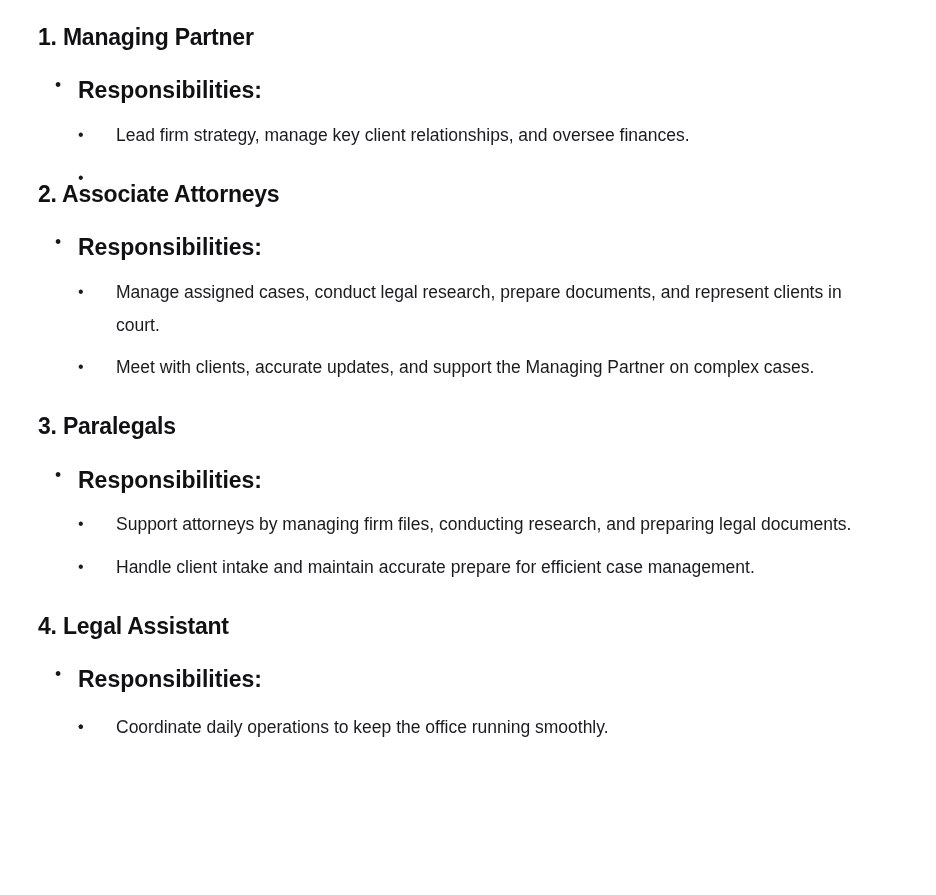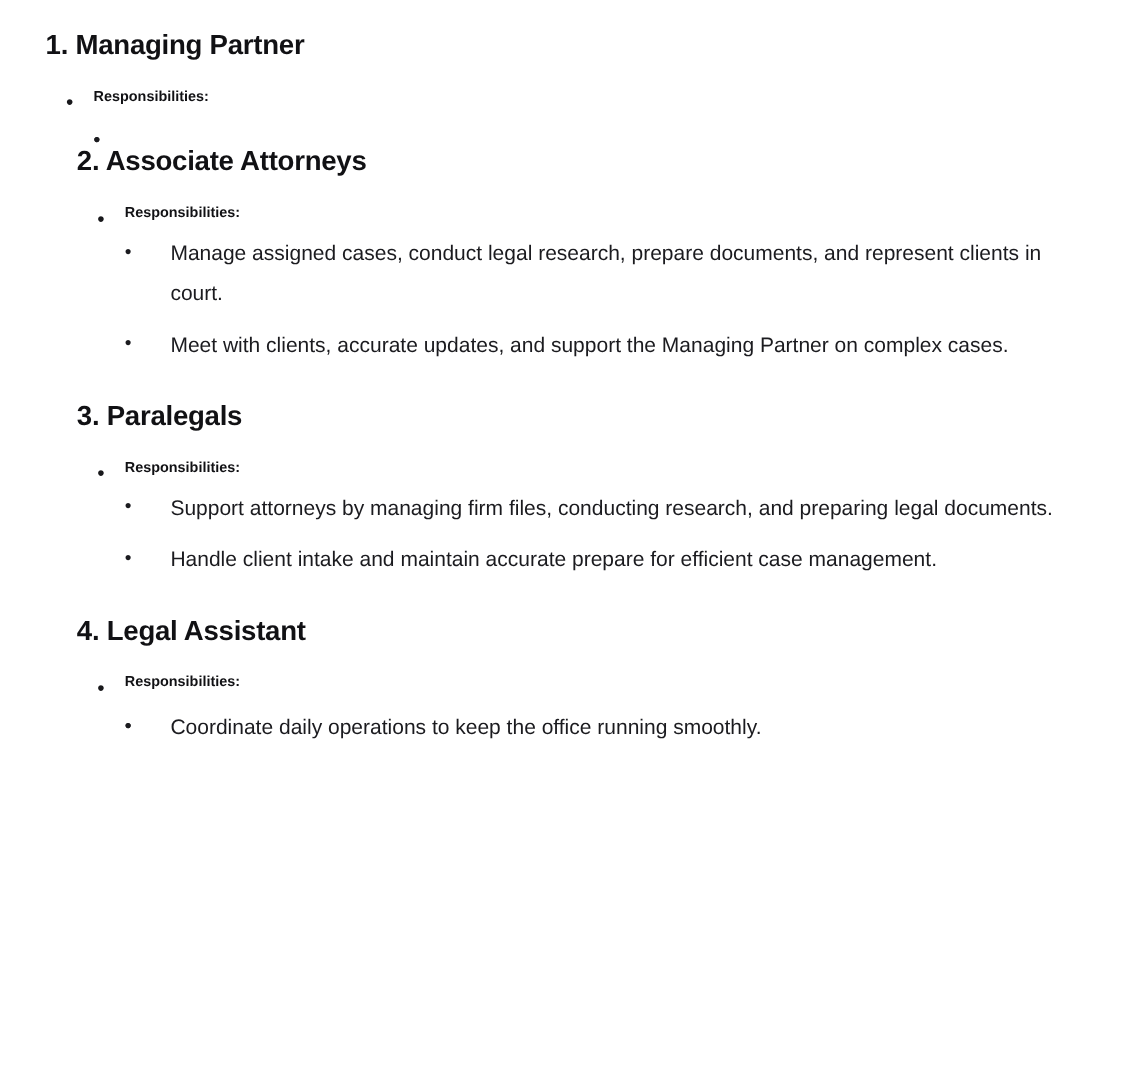--- a/index.html
+++ b/index.html
@@ -23,21 +23,20 @@
     width: 936px;
     padding: 22px 20px 0 38px;
   }
 
   
   .section {
     margin: 0;
   }
   .section + .section {
     margin-top: 27px;
-    margin-left: 26px;
   }
 
   
   .section-heading {
     font-size: 23px;
     font-weight: 700;
     line-height: 1.32;
     letter-spacing: -0.22px;
     color: #111114;
     margin: 0 0 17px 0;
@@ -58,21 +57,21 @@
   .resp-item > .bullet {
     position: absolute;
     left: 17px;
     top: 0;
     font-size: 17.5px;
     line-height: 1.85;
     color: #18181b;
   }
 
   .resp-label {
-    font-size: 12px;
+    font-size: 23px;
     font-weight: 700;
     line-height: 1.85;
     color: #111114;
     display: block;
   }
 
   
   .detail-list {
     list-style: none;
     margin: 7px 0 0 0;
@@ -109,20 +108,21 @@
 
   <section class="section">
     <h2 class="section-heading">1. Managing Partner</h2>
     <ul class="resp-list">
       <li class="resp-item">
         <span class="bullet">•</span>
         <span class="resp-label">Responsibilities:</span>
         <ul class="detail-list">
           <li class="detail-item">
             <span class="bullet">•</span>
+            <span>Lead firm strategy, manage key client relationships, and oversee finances.</span>
           </li>
           <li class="detail-item">
             <span class="bullet">•</span>
           </li>
         </ul>
       </li>
     </ul>
   </section>
 
   <section class="section">

